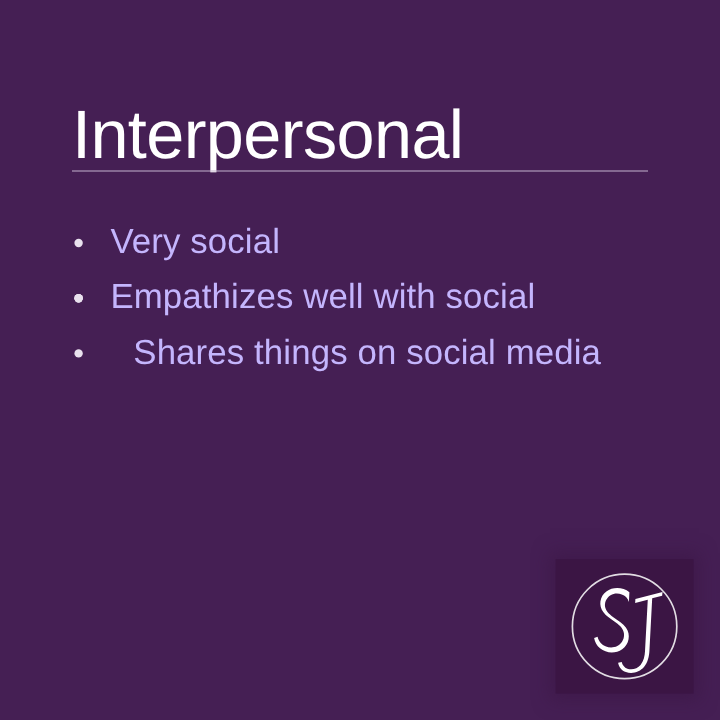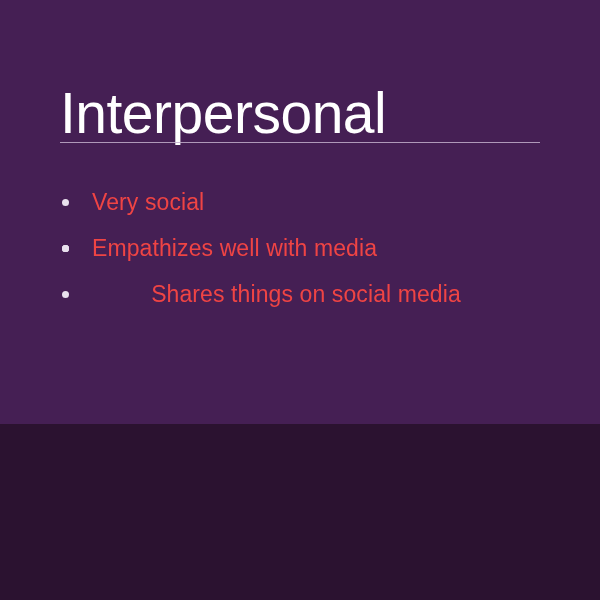--- a/index.html
+++ b/index.html
@@ -4,21 +4,21 @@
 <style>
   html, body {
     margin: 0;
     padding: 0;
     background: #2b1230;
   }
 
   .slide {
     position: relative;
     width: 600px;
-    height: 424px;
+    height: 600px;
     background: #451F54;
     overflow: hidden;
     font-family: "Liberation Sans", sans-serif;
     -webkit-font-smoothing: antialiased;
   }
 
   
   .title {
     position: absolute;
     left: 60px;
@@ -50,23 +50,23 @@
     width: 460px;
     margin: 0;
     padding: 0;
     list-style: none;
   }
 
   .bullet-item {
     position: relative;
     padding-left: 32px;
     margin: 0 0 13px 0;
-    font-size: 23px;
+    font-size: 29px;
     line-height: 33px;
-    color: #ef4444;
+    color: #c4b5fd;
     letter-spacing: 0.1px;
   }
 
   .bullet-item:last-child {
     margin-bottom: 0;
     text-align: center;
   }
 
   .bullet-dot {
     position: absolute;
@@ -110,21 +110,21 @@
       <span>Very social</span>
     </li>
     <li class="bullet-item">
       <span class="bullet-dot"></span>
     </li>
     <li class="bullet-item">
       <span class="bullet-dot"></span>
     </li>
     <li class="bullet-item">
       <span class="bullet-dot"></span>
-      <span>Empathizes well with media</span>
+      <span>Empathizes well with social</span>
     </li>
     <li class="bullet-item">
       <span class="bullet-dot"></span>
       <span>Shares things on social media</span>
     </li>
   </ul>
 
   <div class="logo">
     <svg class="logo-svg" viewBox="0 0 115 112" xmlns="http://www.w3.org/2000/svg">
       <circle cx="57.5" cy="56" r="43.5" fill="none" stroke="#FFFFFF" stroke-width="1.4" opacity="0.85"></circle>

